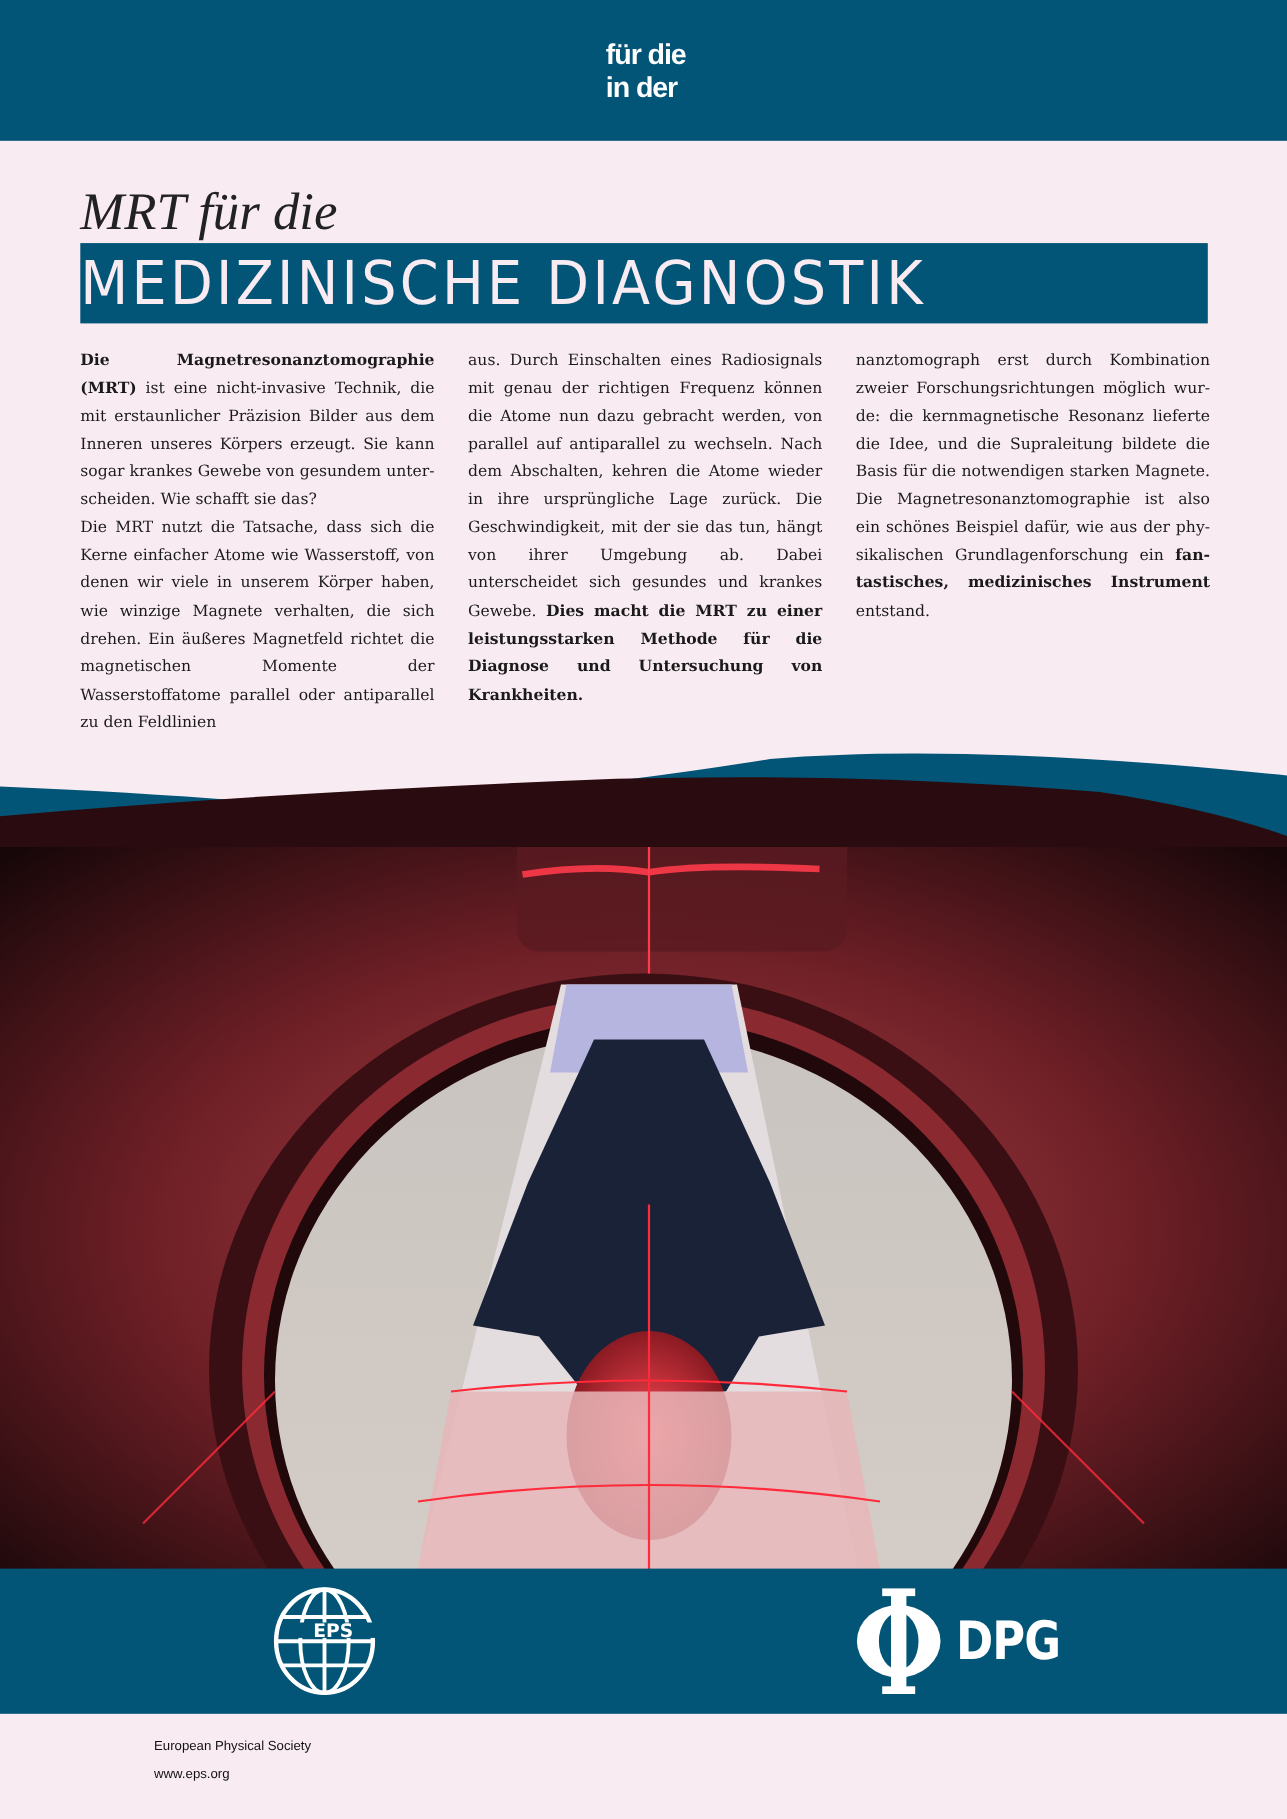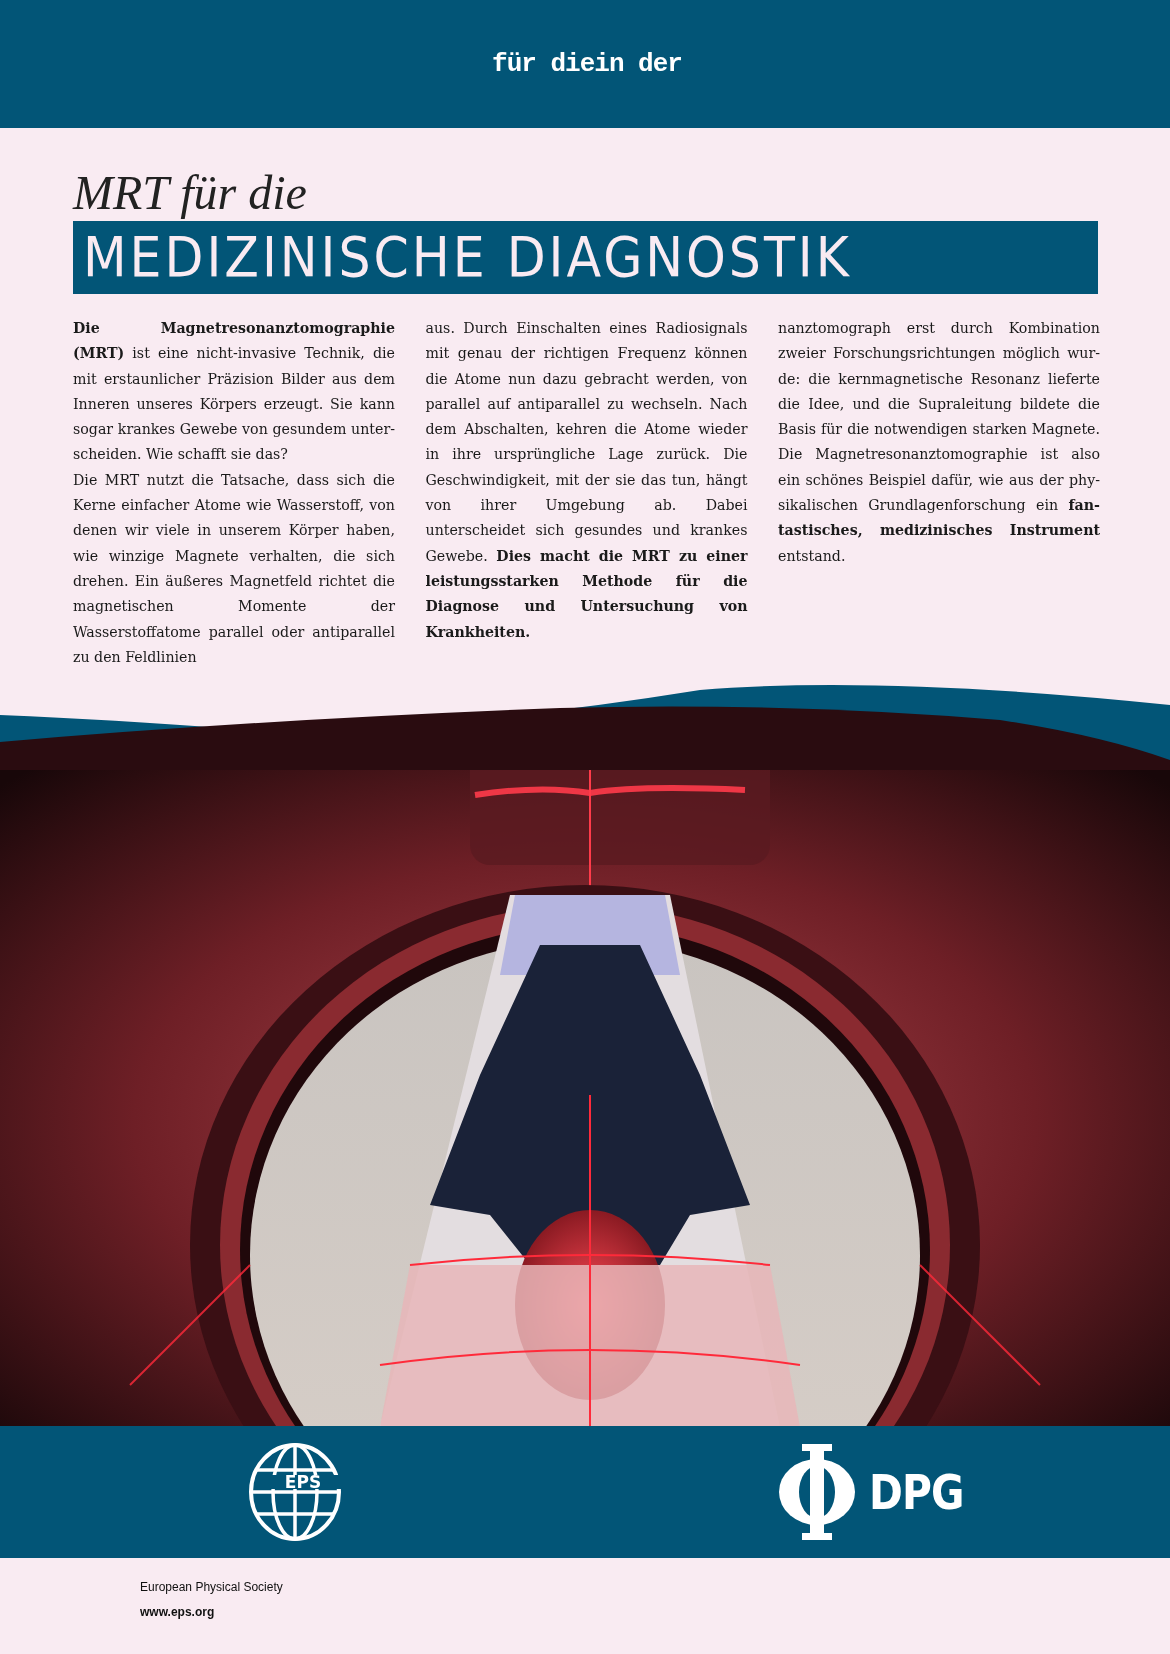--- a/index.html
+++ b/index.html
@@ -1,41 +1,41 @@
 <!DOCTYPE html>
 <html><head>
 <meta charset="utf-8">
 <style>
   * { margin:0; padding:0; box-sizing:border-box; }
   html, body { width:1170px; height:1654px; background:#f9ebf2; overflow:hidden; }
   body { position:relative; font-family:"DejaVu Serif", serif; color:#1a1a1a; }
 
   .masthead { position:absolute; left:0; top:0; width:1170px; height:128px; background:#025577; display:flex; align-items:center; justify-content:center; }
   .mh-big { font-family:"DejaVu Serif", serif; font-weight:bold; color:#fff; font-size:64px; letter-spacing:-1px; line-height:1; }
-  .mh-small { display:flex; flex-direction:row; margin:0 18px 0 22px; color:#fff; font-family:Liberation Mono, monospace; font-weight:bold; font-size:26px; line-height:30px; letter-spacing:-1px; }
+  .mh-small { display:flex; flex-direction:column; margin:0 18px 0 22px; color:#fff; font-family:Liberation Sans, sans-serif; font-weight:bold; font-size:26px; line-height:30px; letter-spacing:-1px; }
 
   .kicker { position:absolute; left:73px; top:165px; font-family:"Liberation Serif", serif; font-style:italic; font-size:48px; color:#222; }
-  .title-band { position:absolute; left:73px; top:221px; width:1025px; height:73px; background:#025577; display:flex; align-items:center; padding-left:10px; }
+  .title-band { position:absolute; left:73px; top:221px; width:1025px; height:73px; background:#025577; display:flex; align-items:center; }
   .title-text { font-family:"DejaVu Sans", sans-serif; font-weight:normal; color:#f9ebf2; font-size:55px; letter-spacing:3.2px; line-height:1; transform:scaleX(0.92); transform-origin:left center; white-space:nowrap; }
 
   .columns { position:absolute; left:73px; top:316px; width:1027px; display:flex; justify-content:space-between; }
   .col { width:322px; font-family:"DejaVu Serif", serif; font-size:14.2px; line-height:25.3px; text-align:justify; hyphens:manual; }
   .col p { margin:0; }
   .col b { font-weight:bold; }
 
   .wave-area { position:absolute; left:0; top:680px; width:1170px; height:90px; }
   .photo { position:absolute; left:0; top:745px; width:1170px; height:682px; overflow:hidden; background:radial-gradient(ellipse at 50% 35%, #7a2a30 0%, #4a1518 45%, #140608 100%); }
 
   .footer-band { position:absolute; left:0; top:1426px; width:1170px; height:132px; background:#025577; }
   .logo-eps { position:absolute; left:245px; top:1442px; width:100px; height:100px; }
   .logo-dpg { position:absolute; left:775px; top:1442px; width:220px; height:100px; display:flex; align-items:center; }
   .dpg-text { font-family:"DejaVu Sans", sans-serif; font-weight:bold; color:#fff; font-size:48px; margin-left:10px; letter-spacing:-1px; transform:scaleX(0.85); transform-origin:left center; }
 
   .org { position:absolute; top:1575px; text-align:left; font-family:"Liberation Sans", sans-serif; color:#111; font-size:12px; line-height:25px; }
-  .org .url { font-weight:bold; }
+  .org .url { font-weight:normal; }
   .org-eps { left:140px; width:320px; }
   .org-dpg { left:690px; width:390px; }
 </style>
 </head>
 <body>
 
 <header class="masthead">
   <span class="mh-small">
     <span>für die</span>
     <span>in der</span>

